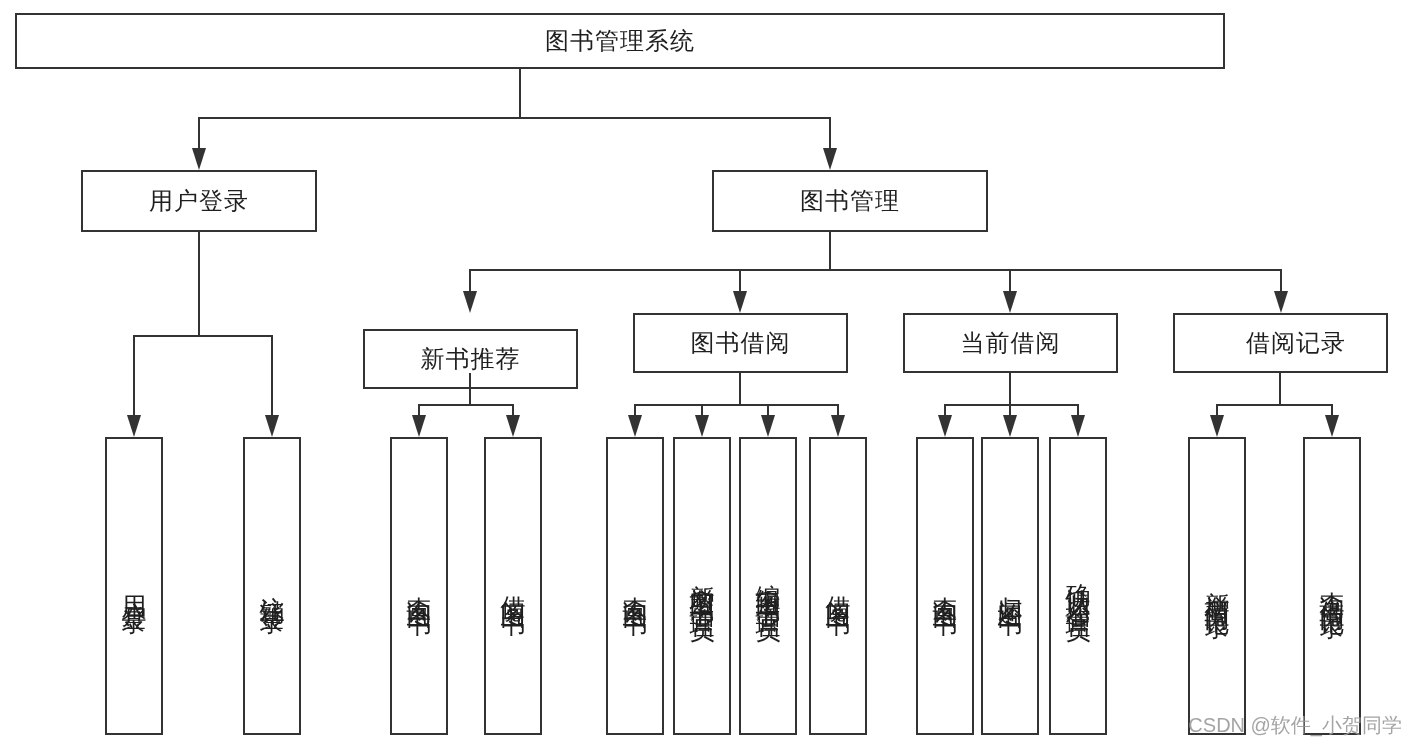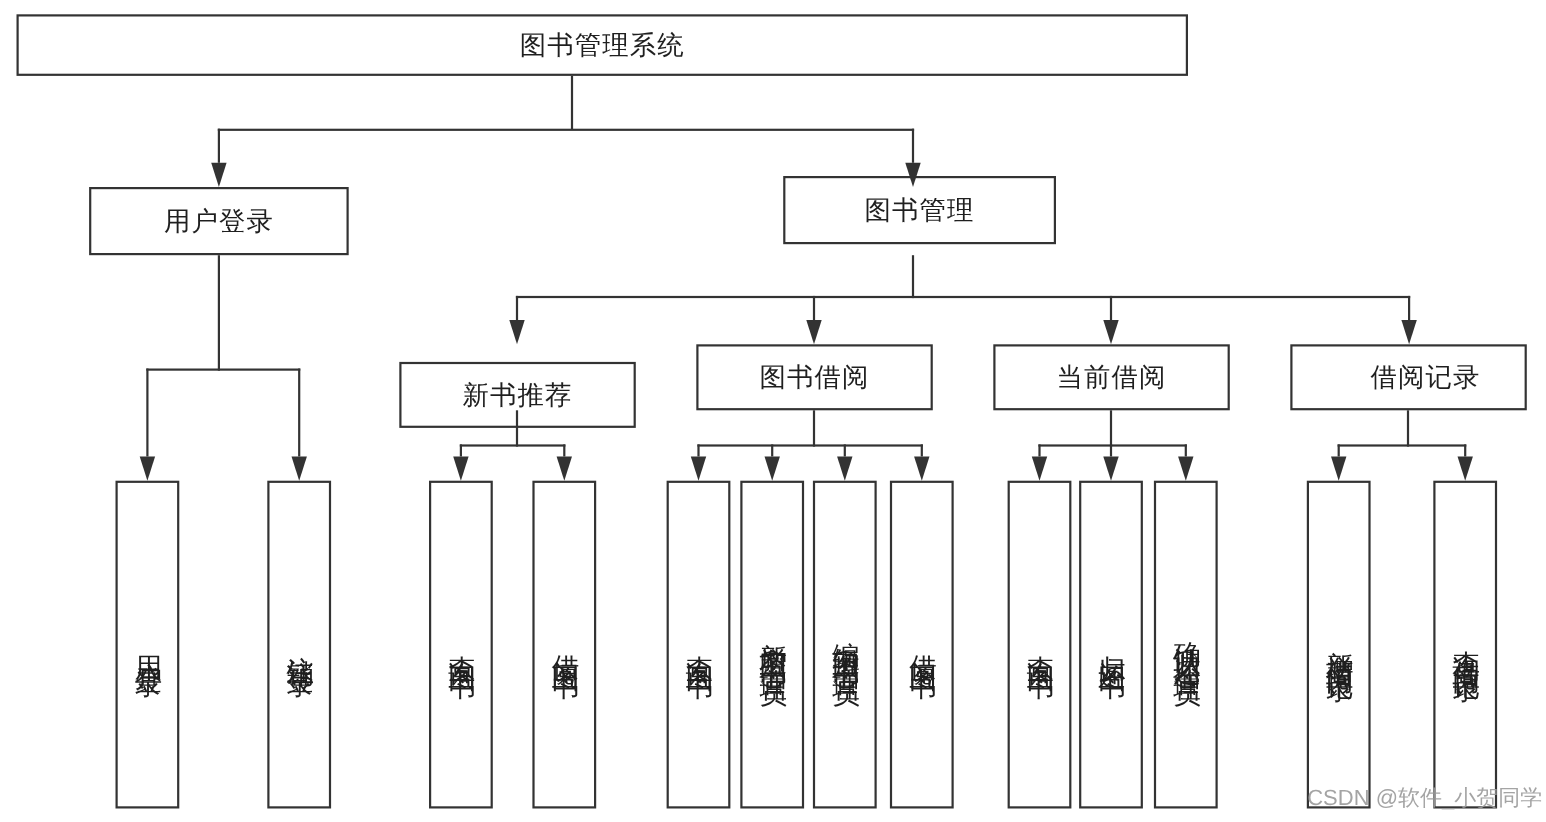--- a/index.html
+++ b/index.html
@@ -27,23 +27,23 @@
     border-left:7px solid transparent; border-right:7px solid transparent;
     border-top:22px solid #333333;
   }
   .watermark {
     position:absolute; left:1186px; top:712px; width:216px;
     font-size:20px; color:rgba(154,154,154,0.9); white-space:nowrap;
     text-align:right; letter-spacing:0px;
   }
 
   
-  #n-root { left:15px;  top:13px;  width:1065px; height:56px; }
+  #n-root { left:15px;  top:13px;  width:1210px; height:56px; }
   #n-l2a  { left:81px;  top:170px; width:236px;  height:62px; }
-  #n-l2b  { left:712px; top:160px; width:248px;  height:62px;text-align:center; }
+  #n-l2b  { left:712px; top:170px; width:276px;  height:62px;text-align:center; }
   #n-l3a  { left:363px; top:313px; width:215px;  height:60px;margin-top:16px; }
   #n-l3b  { left:633px; top:313px; width:215px;  height:60px; }
   #n-l3c  { left:903px; top:313px; width:215px;  height:60px; }
   #n-l3d  { left:1173px;top:313px; width:215px;  height:60px;padding-left:31px; }
 
   #lf1  { left:105px; }
   #lf2  { left:243px; }
   #lf3  { left:390px; }
   #lf4  { left:484px; }
   #lf5  { left:606px; }

